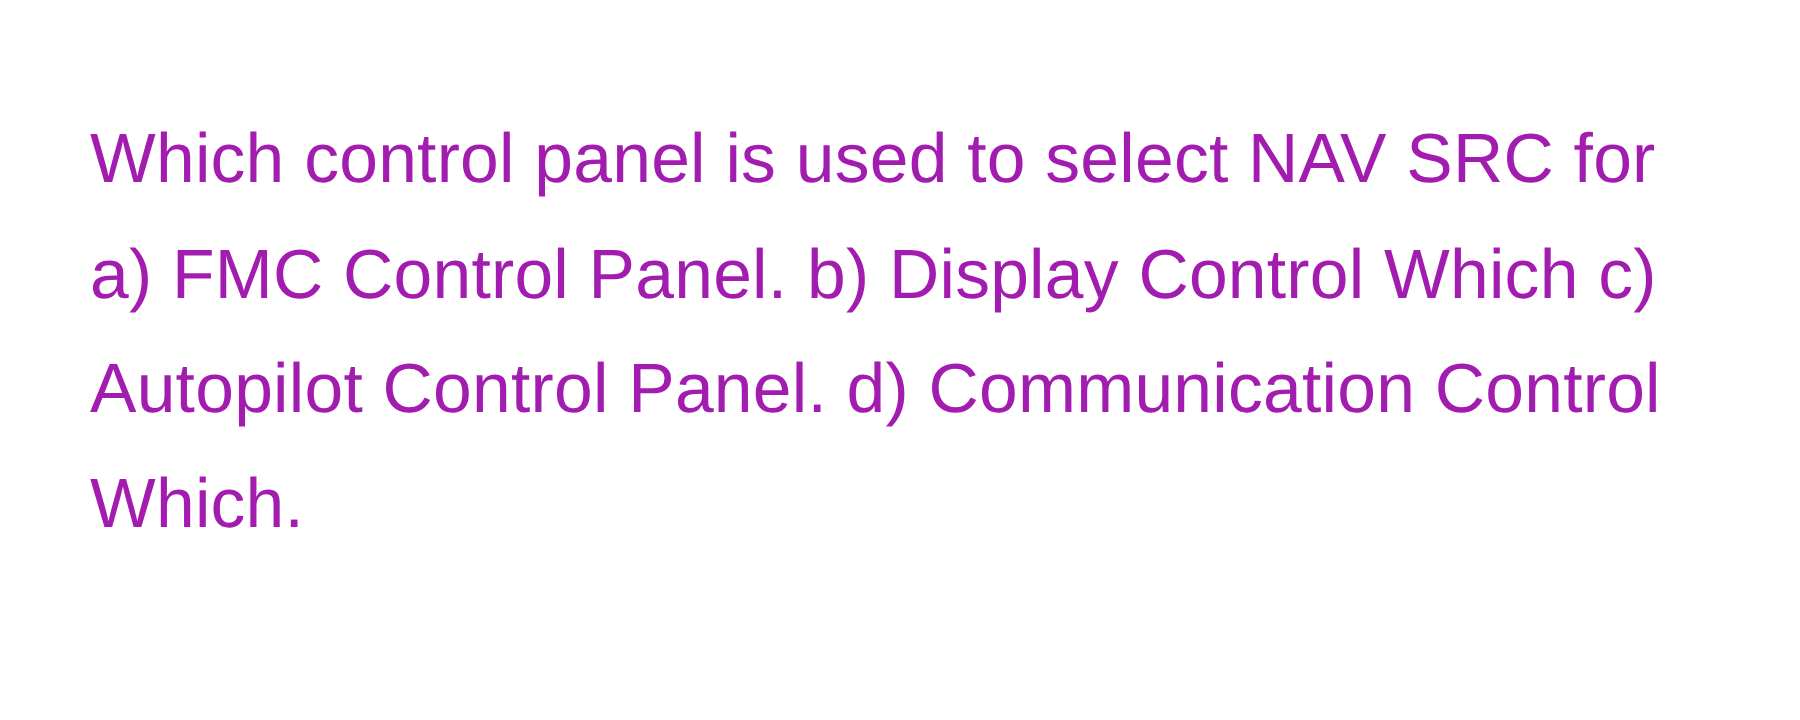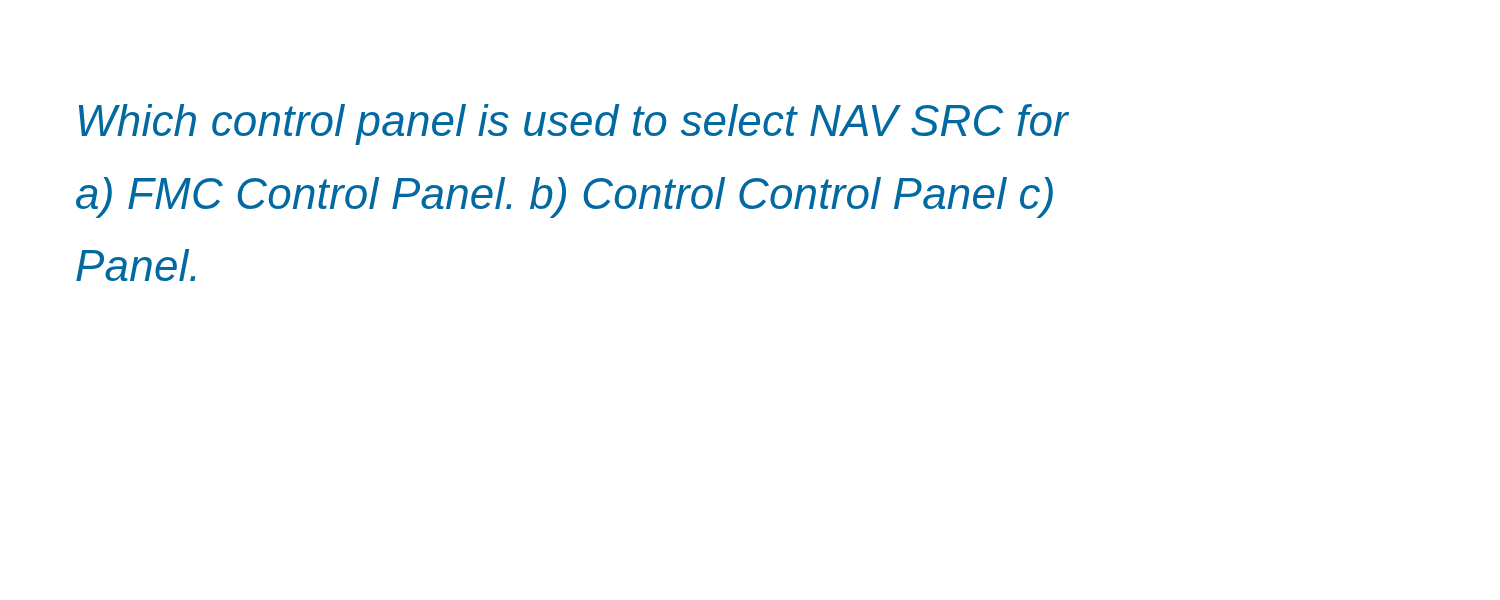--- a/index.html
+++ b/index.html
@@ -9,28 +9,28 @@
     }
     body {
       width: 1500px;
       height: 600px;
       background: #ffffff;
       font-family: -apple-system, BlinkMacSystemFont, "Segoe UI", Helvetica, Arial, sans-serif;
       padding: 85px 75px;
       overflow: hidden;
     }
     .question-text {
-      font-size: 44px;
+      font-size: 58px;
       line-height: 1.65;
-      color: #0369a1;
+      color: #a21caf;
       font-weight: 400;
       letter-spacing: 0.2px;
-      font-style: italic;
     }
   </style>
 </head>
 <body>
 
 <div class="question-text">
   <div>Which control panel is used to select NAV SRC for</div>
-  <div>a) FMC Control Panel. b) Control Control Panel c)</div>
-  <div>Panel.</div>
+  <div>a) FMC Control Panel. b) Display Control Which c)</div>
+  <div>Autopilot Control Panel. d) Communication Control</div>
+  <div>Which.</div>
 </div>
 
 </body></html>

